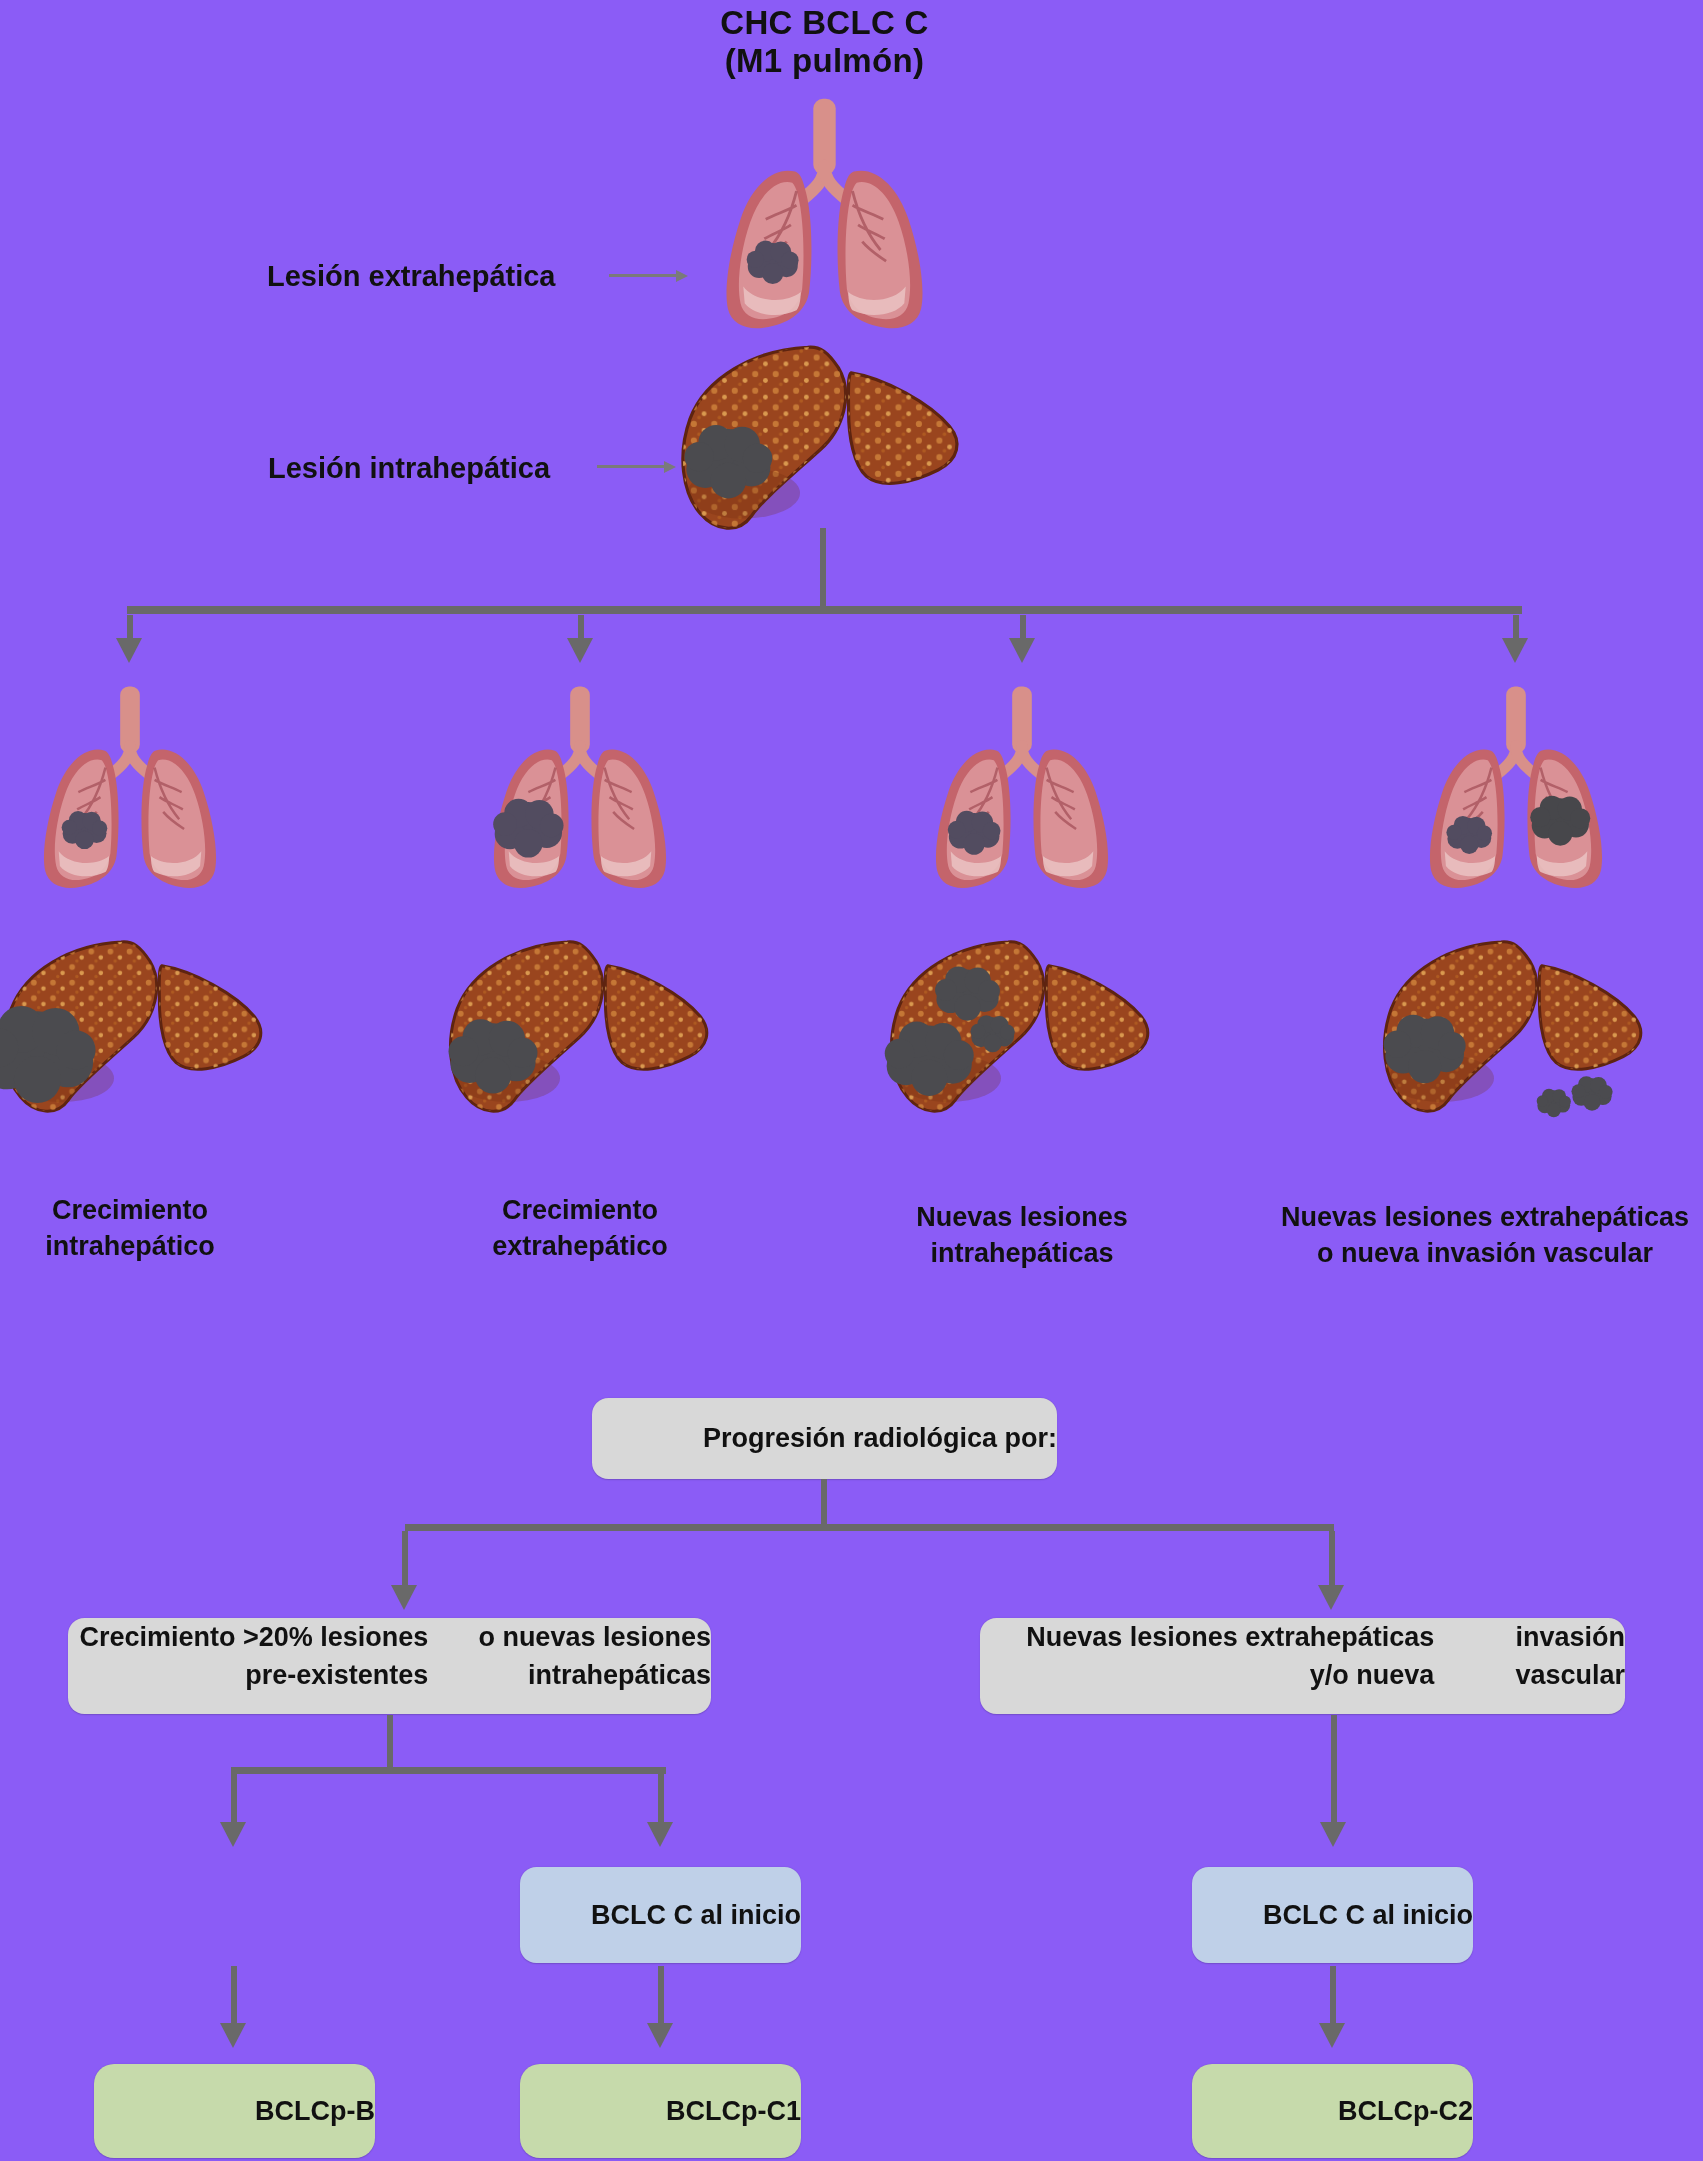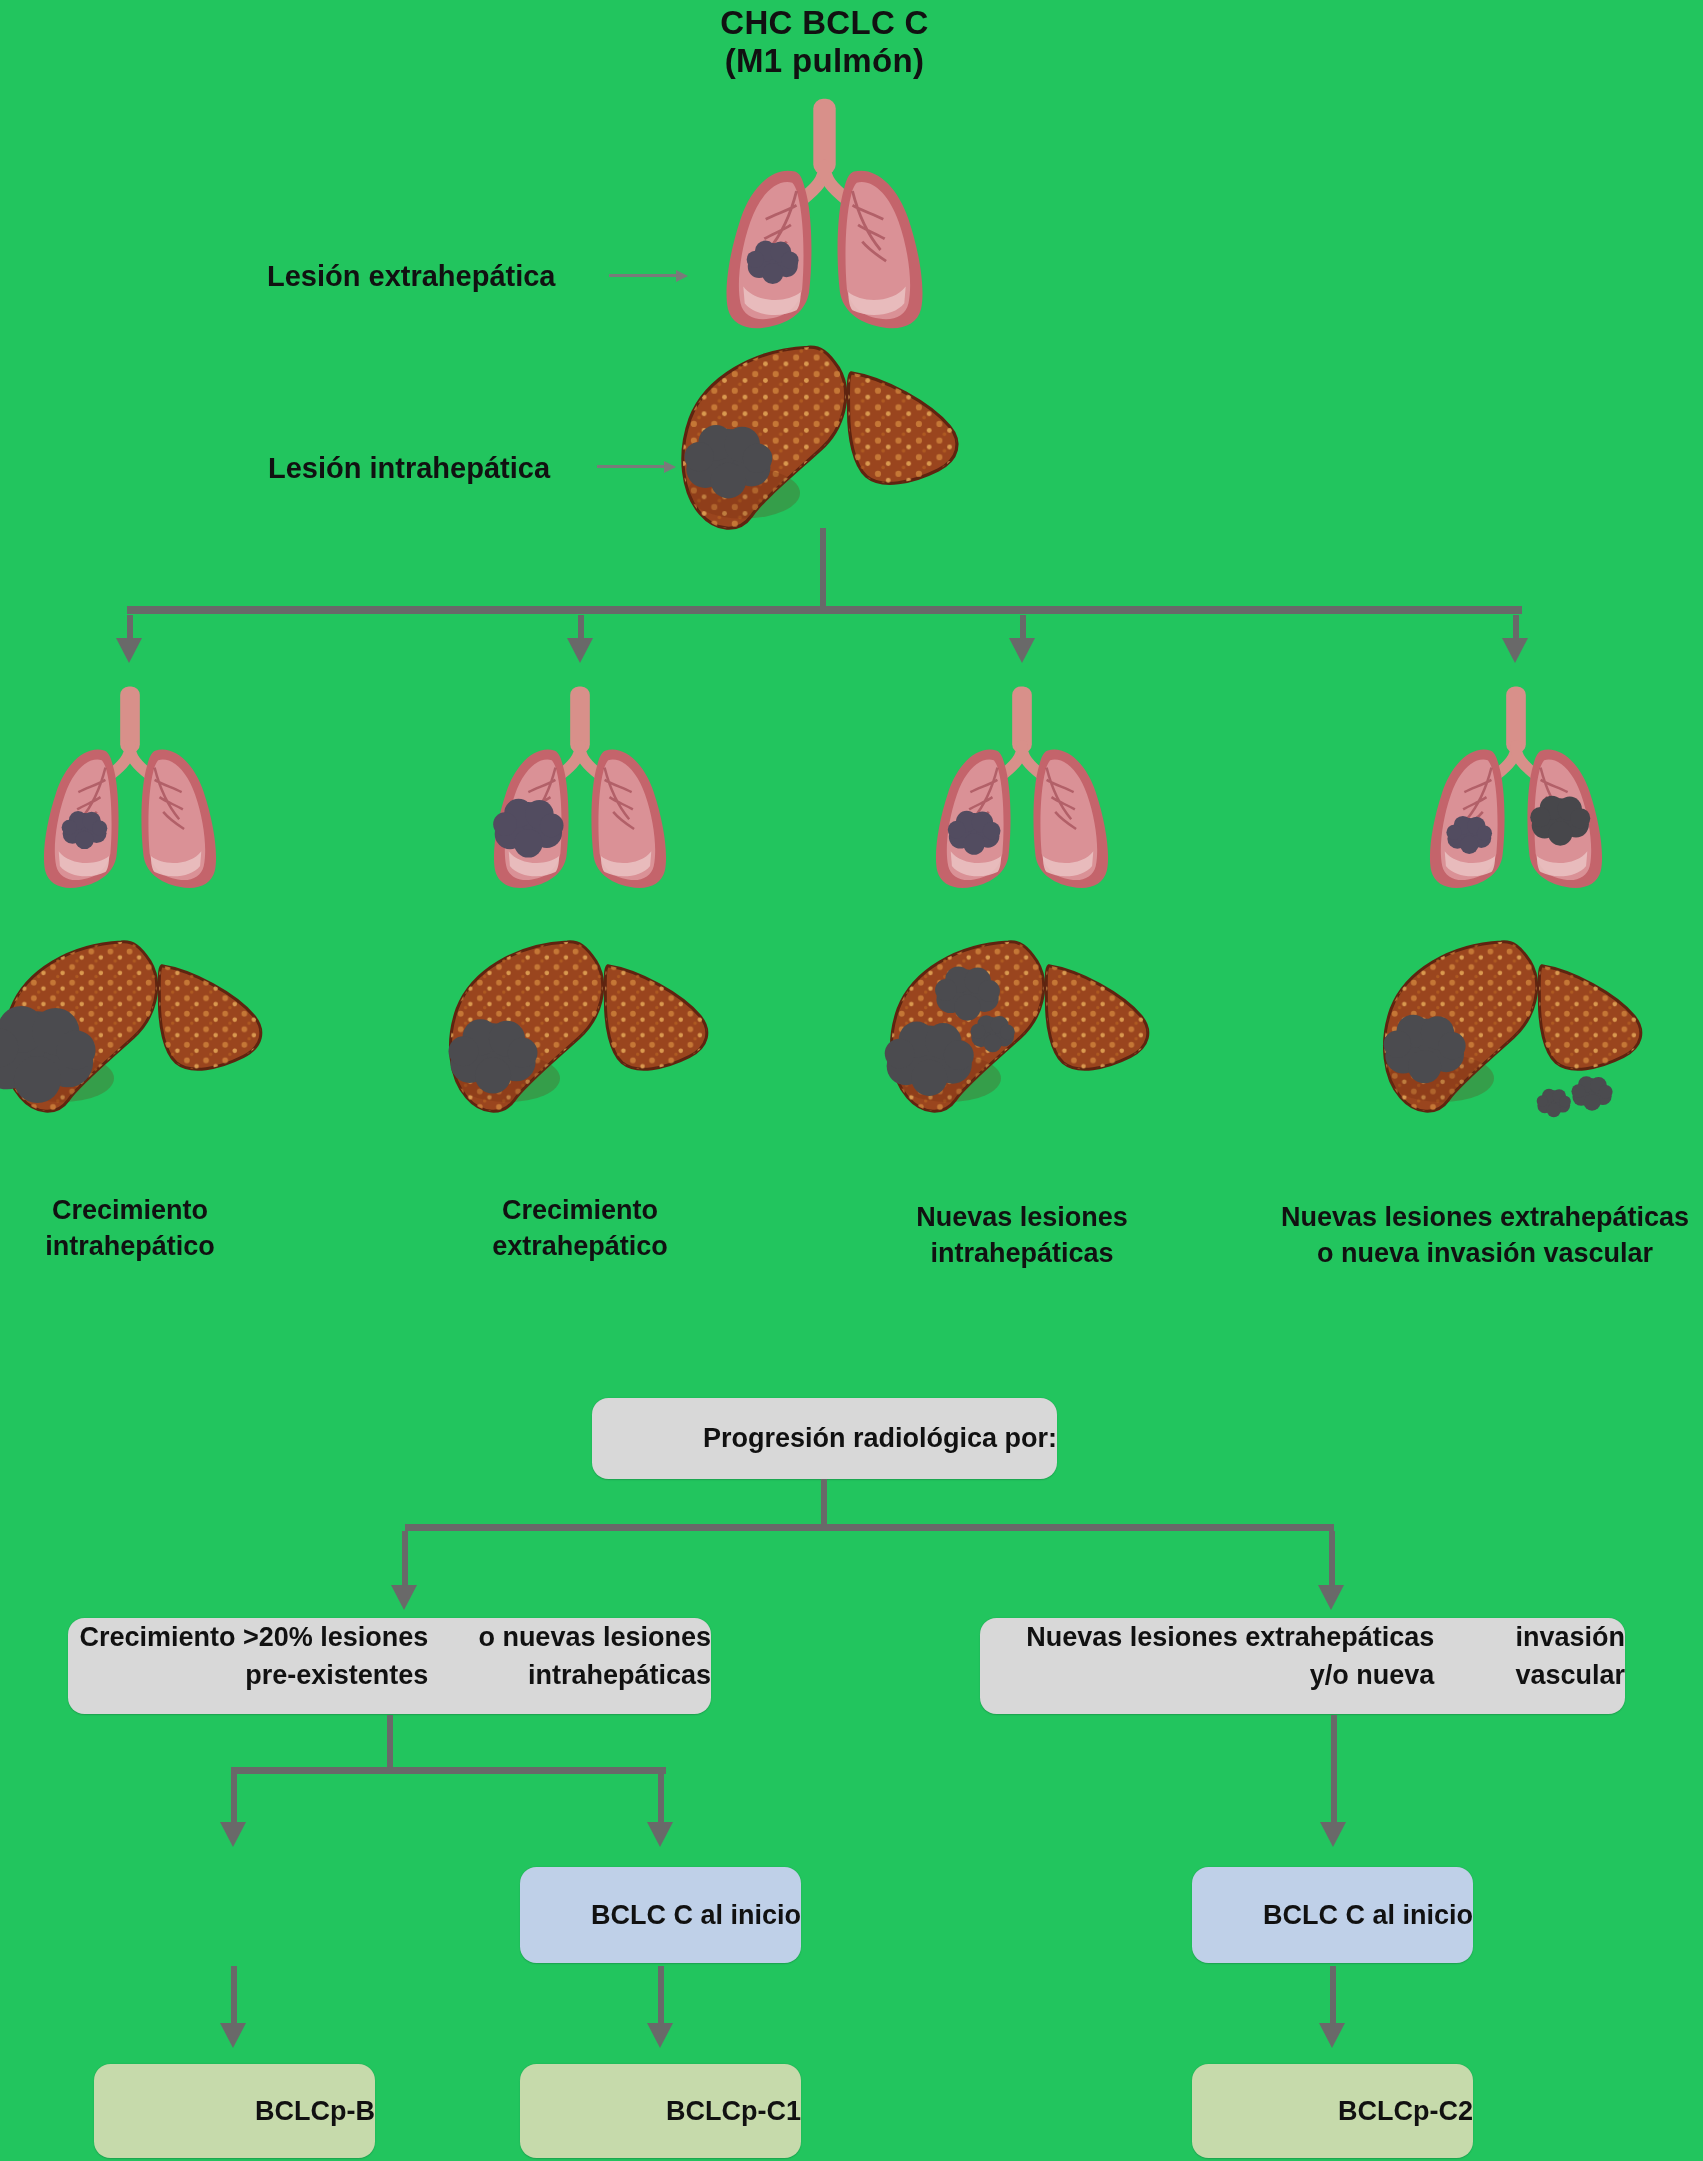--- a/index.html
+++ b/index.html
@@ -1,36 +1,36 @@
 <!DOCTYPE html>
 <html style="--box-gray: #D8D8D8; --box-blue: #BFD0E8; --box-green: #C6DAAB; --arrow: #696969; --label-arrow: #7A7A7A;font-size:11px"><head>
 <meta charset="utf-8">
 <style>
   html,body{margin:0;padding:0;background:#ffffff;}
   .canvas{
-    position:relative;width:1704px;height:2161px;background:#22c55e;
+    position:relative;width:1704px;height:2161px;background:#8b5cf6;
     font-family:"Liberation Sans","DejaVu Sans",sans-serif;color:#111111;overflow:hidden;
   }
   .abs{position:absolute;}
   .title{font-size:33px;font-weight:bold;text-align:center;letter-spacing:0.3px;}
   .side-label{font-size:29px;font-weight:600;white-space:nowrap;}
   .col-label{font-size:27px;font-weight:bold;text-align:center;line-height:36px;}
   .vline,.hline{position:absolute;background:var(--arrow,#696969);}
   .ah-down{position:absolute;width:0;height:0;
     border-left:13.7px solid transparent;border-right:13.7px solid transparent;
     border-top:25px solid var(--arrow,#696969);}
   .thin-line{position:absolute;background:var(--label-arrow,#7A7A7A);}
   .ah-right{position:absolute;width:0;height:0;
     border-top:6.2px solid transparent;border-bottom:6.2px solid transparent;
     border-left:12.3px solid var(--label-arrow,#7A7A7A);}
   .box{position:absolute;border-radius:16.4px;text-align:right;
     font-weight:bold;font-size:27px;box-shadow:0 0.7px 1.4px rgba(0,0,0,0.18);}
   .box-gray{background:var(--box-gray,#D8D8D8);}
   .box-blue{background:var(--box-blue,#BFD0E8);}
-  .box-green{background:var(--box-green,#C6DAAB);}
+  .box-green{background:var(--box-green,#C6DAAB);border-radius:20px;}
   .two-line{display:flex;flex-direction:row;justify-content:center;line-height:38px;}
   .organ svg{display:block;width:100%;height:100%;}
 </style>
 </head>
 <body>
 
 <div class="canvas">
 
   <div class="abs title" style="left:602px;top:4.1px;width:445px;">CHC BCLC C</div>
   <div class="abs title" style="left:602px;top:42px;width:445px;">(M1 pulmón)</div>

